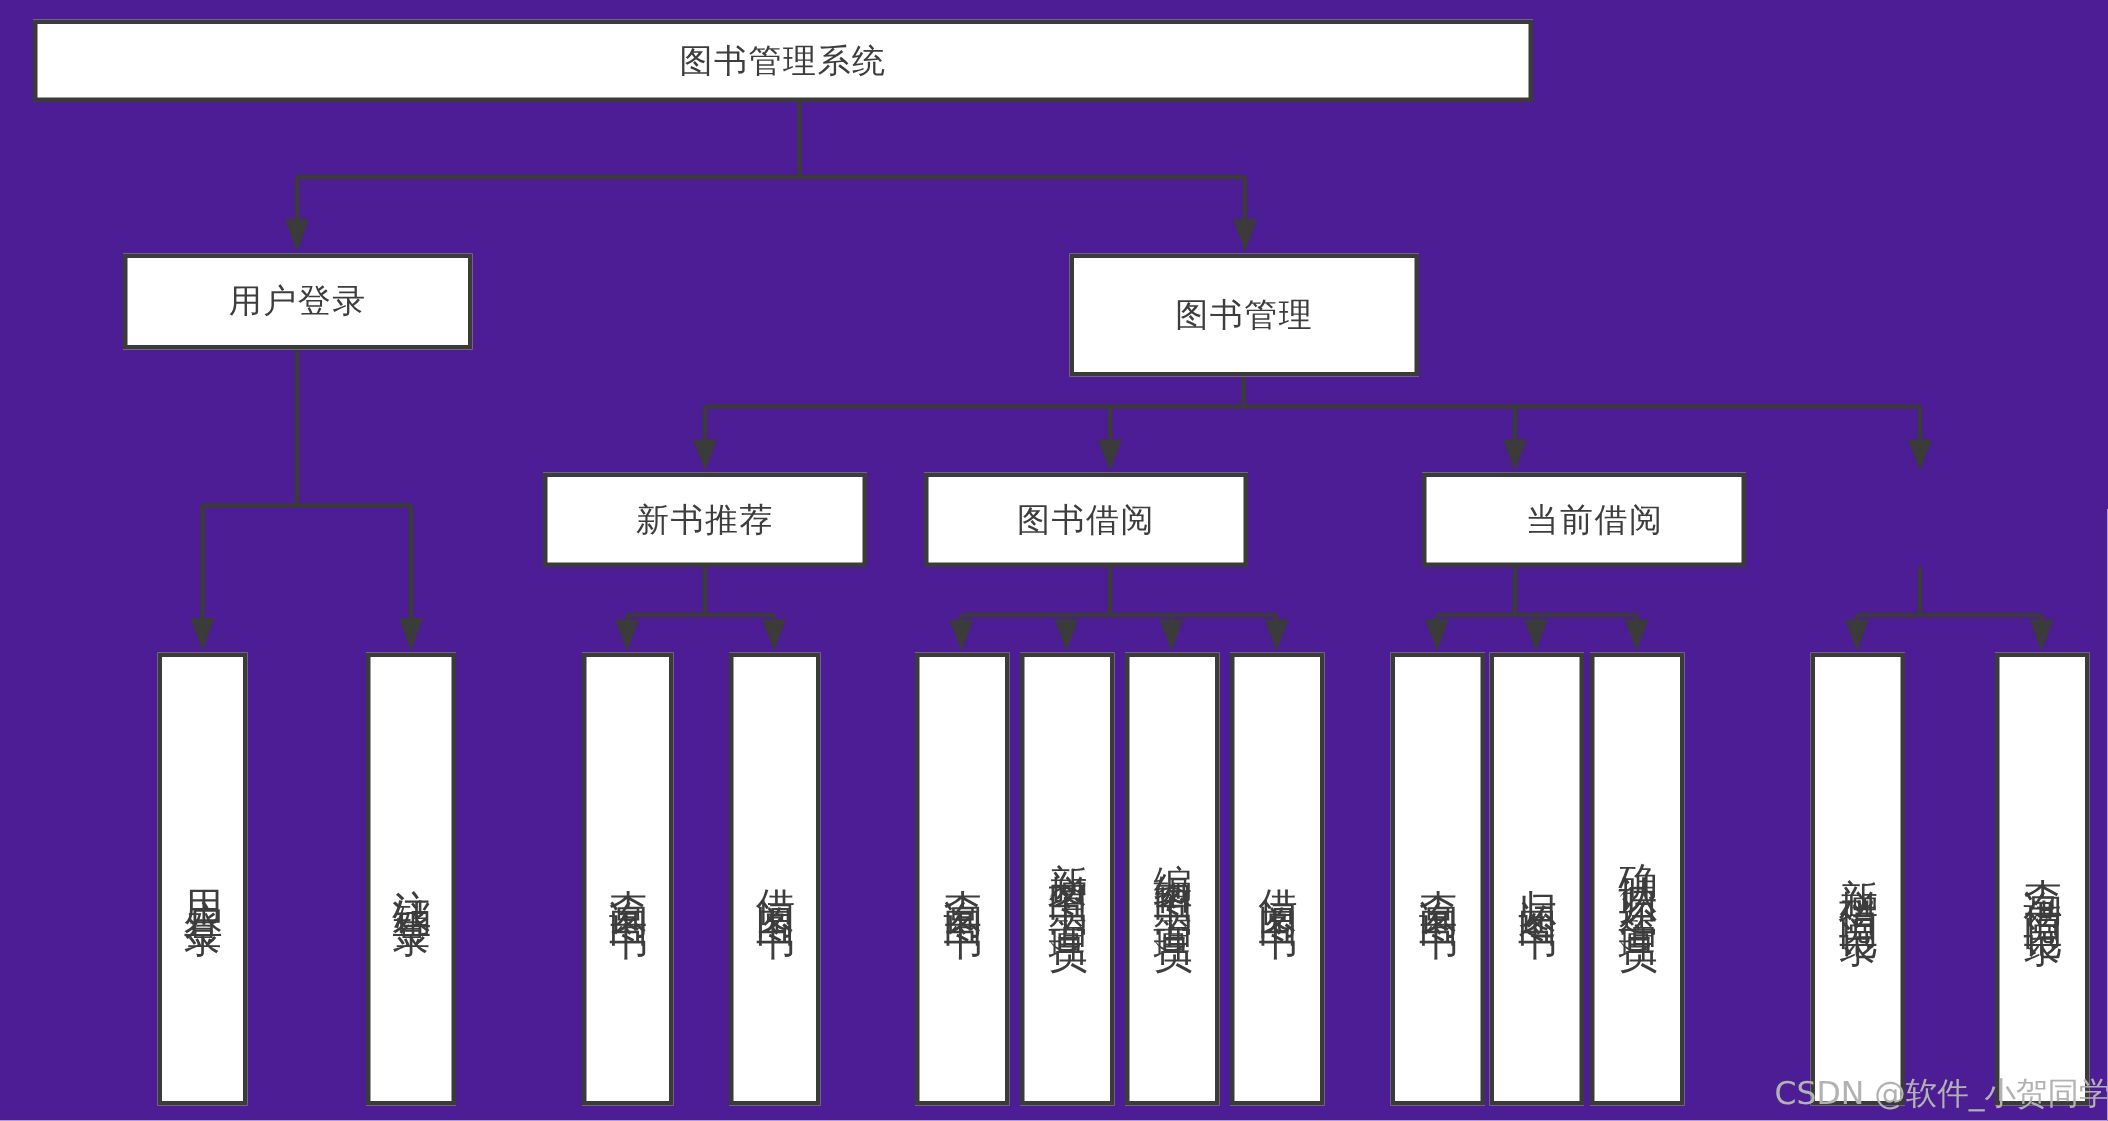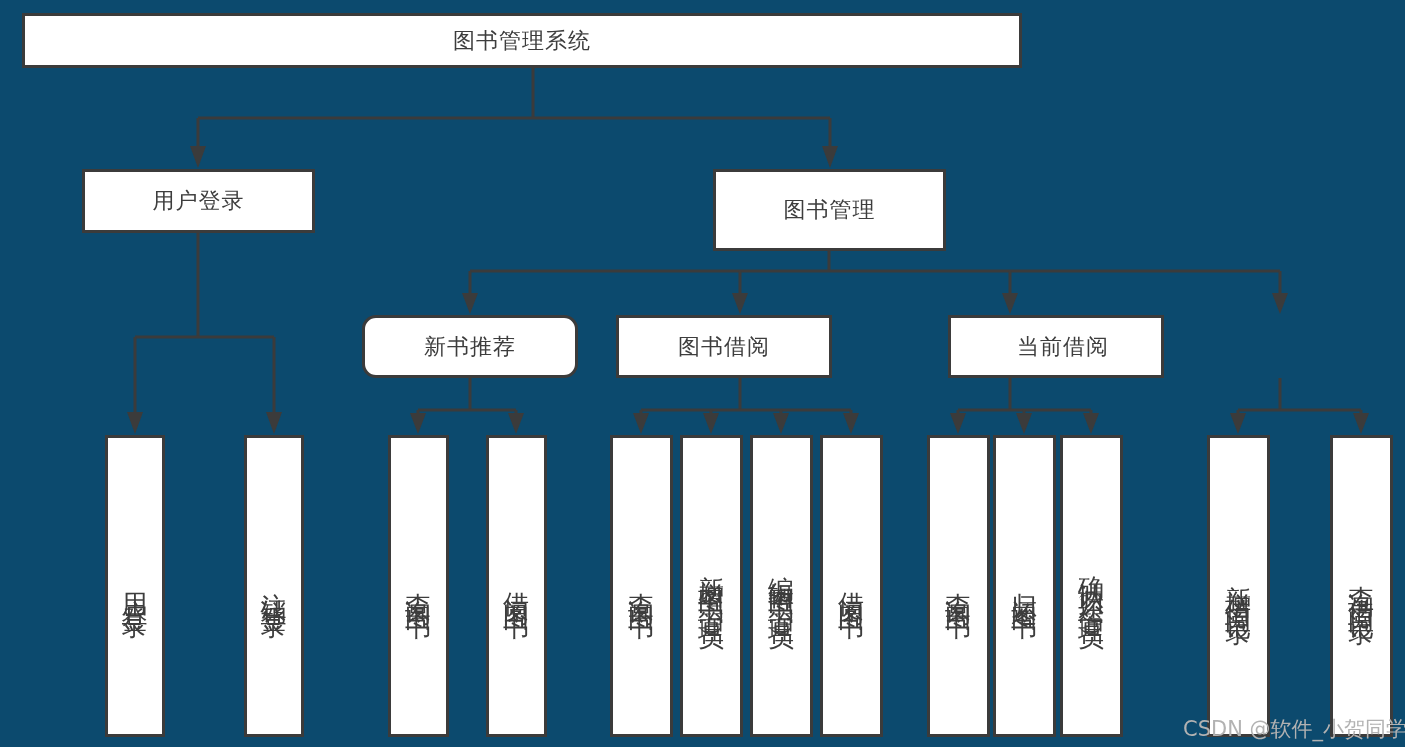--- a/index.html
+++ b/index.html
@@ -5,21 +5,21 @@
   html, body {
     margin: 0;
     padding: 0;
     background: #ffffff;
     font-family: "DejaVu Sans", "Liberation Sans", sans-serif;
   }
   #stage {
     position: relative;
     width: 1405px;
     height: 747px;
-    background: #0c4a6e;
+    background: #4c1d95;
     overflow: hidden;
   }
   #connectors {
     position: absolute;
     left: 0; top: 0;
     width: 1405px; height: 747px;
     z-index: 1;
   }
   .box {
     position: absolute;
@@ -41,21 +41,21 @@
     writing-mode: vertical-rl;
     text-orientation: mixed;
     font-size: 26px;
     letter-spacing: 7px;
     line-height: 1;
   }
   .root-box   { left: 22px;   top: 13px;  width: 1000px; height: 55px; }
   .lv2-a      { left: 82px;   top: 169px; width: 233px;  height: 64px; }
   .lv2-b      { left: 713px;  top: 169px; width: 233px;  height: 82px; }
   .lv3        { top: 315px; height: 63px; width: 216px; }
-  .m0 { left: 362px; border-radius: 14px; }  .m1 { left: 616px; }  .m2 { left: 948px; padding-left: 14px; }  .m3 { left: 1172px; }
+  .m0 { left: 362px; }  .m1 { left: 616px; }  .m2 { left: 948px; padding-left: 14px; }  .m3 { left: 1172px; }
   .leaf       { top: 435px; height: 302px; }
   .g1a { left: 105px;  width: 60px; }
   .g1b { left: 244px;  width: 60px; }
   .g2a { left: 388px;  width: 61px; }
   .g2b { left: 486px;  width: 61px; }
   .g3a { left: 610px;  width: 63px; }
   .g3b { left: 680px;  width: 63px; }
   .g3c { left: 750px;  width: 63px; }
   .g3d { left: 820px;  width: 63px; }
   .g4a { left: 927px;  width: 63px; }

